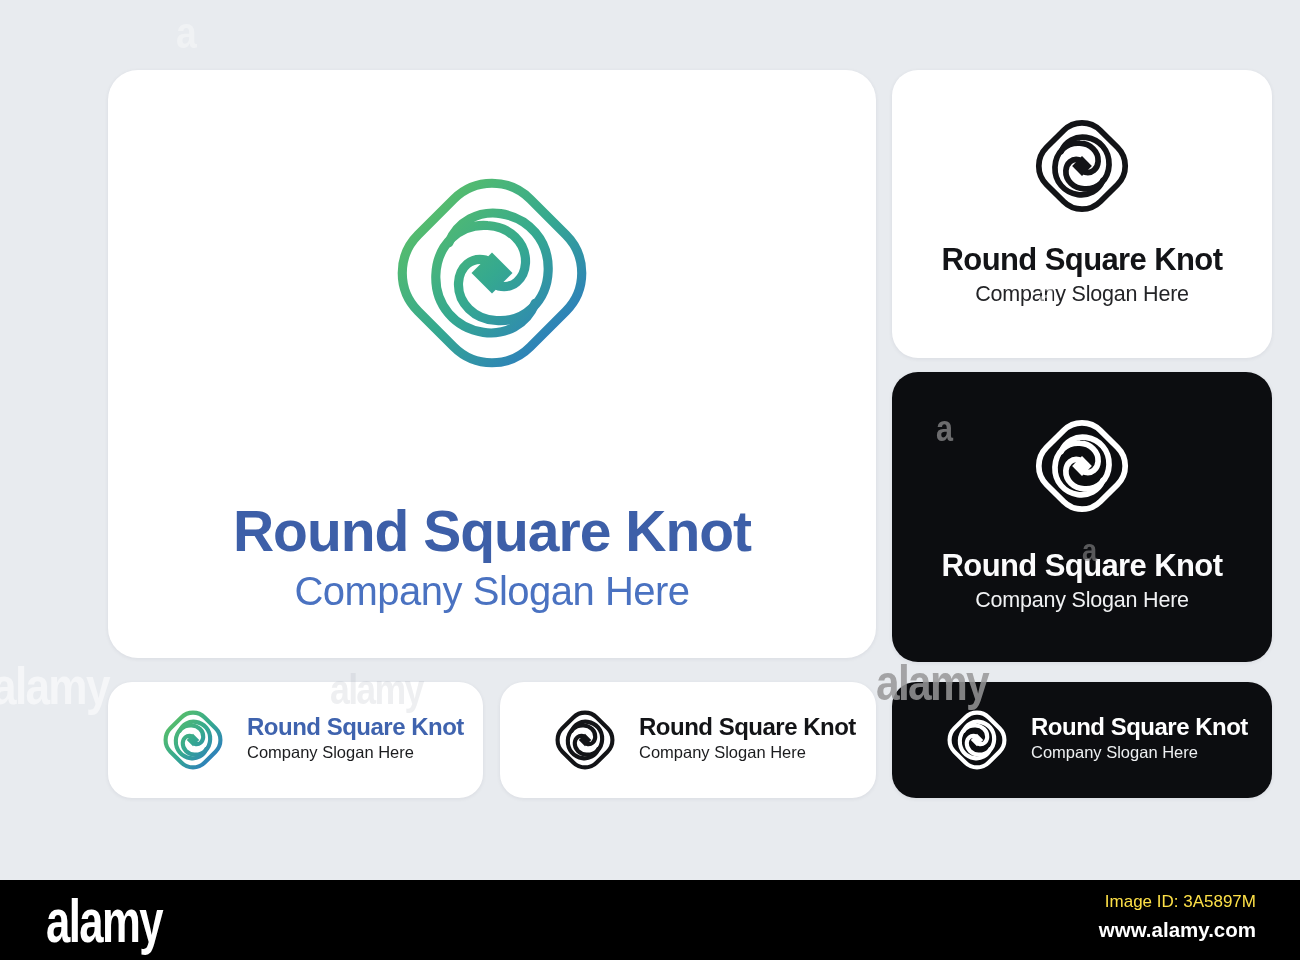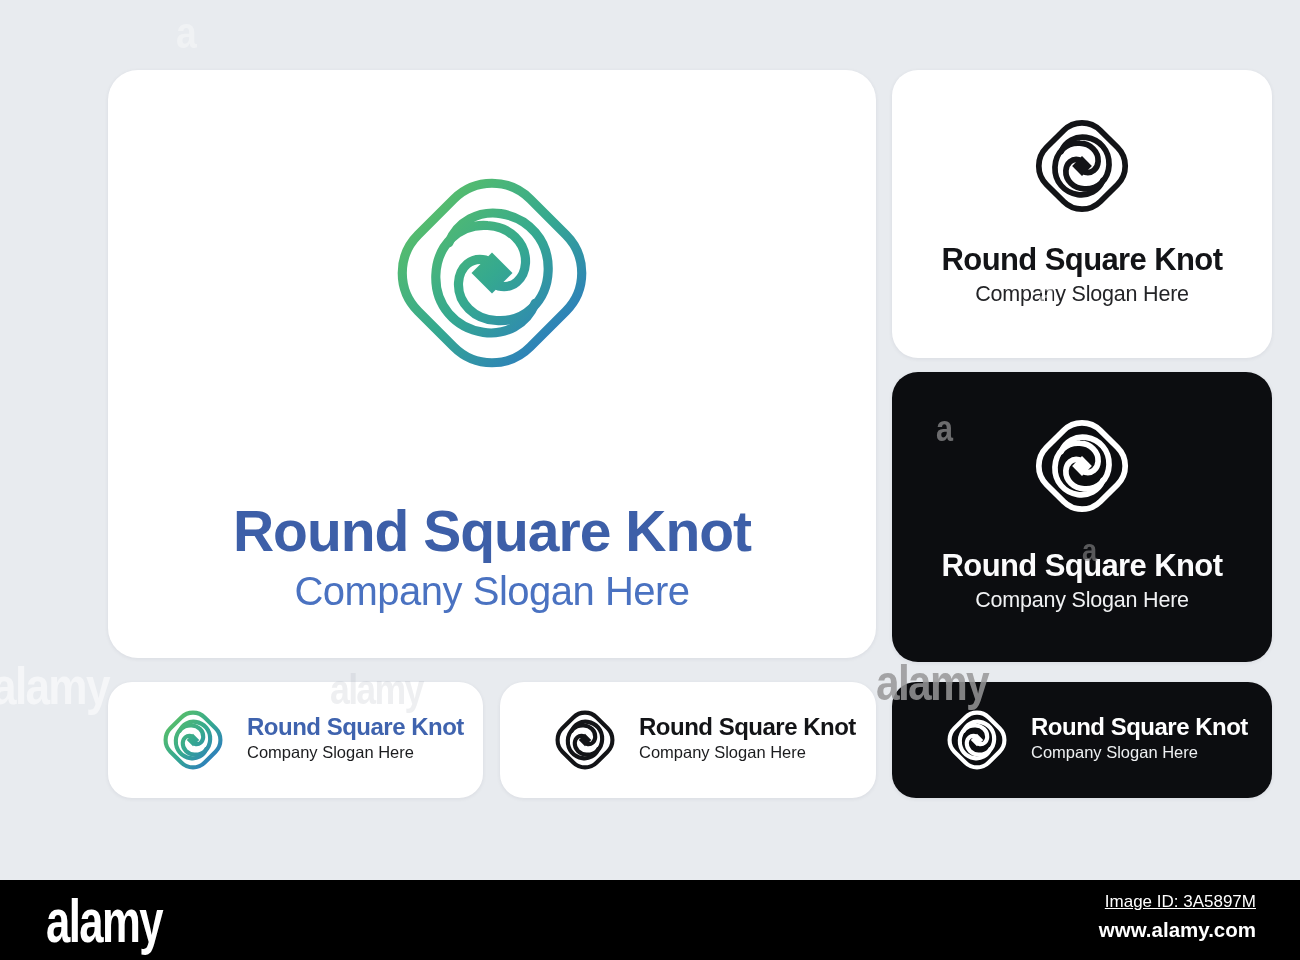--- a/index.html
+++ b/index.html
@@ -55,21 +55,21 @@
   .wm-card1    { left:330px; top:666px; font-size:42px; color:rgba(160,168,180,.18); }
   .wm-trslogan { left:1038px;top:274px; font-size:36px; color:rgba(255,255,255,.5); }
   .wm-b3       { left:876px; top:654px; font-size:50px; color:rgba(150,150,152,.85); }
   .wm-a1       { left:936px; top:408px; font-size:36px; color:rgba(140,140,142,.75); }
   .wm-a2       { left:1082px;top:532px; font-size:32px; color:rgba(130,130,132,.65); }
 
   .footer { position:absolute; left:0; top:880px; width:1300px; height:80px; background:#000; }
   .footer-brand { position:absolute; left:46px; top:6px; font-size:56px; font-weight:700; color:#fff;
                   letter-spacing:-2px; transform:scaleX(.78) scaleY(1.08); transform-origin:left top; }
   .footer-right { position:absolute; right:44px; top:12px; text-align:right; color:#fff; }
-  .footer-id   { font-size:17px; font-weight:400; color:#ffffff;text-decoration:underline; }
+  .footer-id   { font-size:17px; font-weight:400; color:#fde047; }
   .footer-site { font-size:20.5px; font-weight:700; margin-top:6px;text-align:center; }
 
   .sprite { position:absolute; width:0; height:0; overflow:hidden; }
 </style>
 </head>
 <body>
 
 <svg class="sprite" xmlns="http://www.w3.org/2000/svg" aria-hidden="true">
   <defs>
     <linearGradient id="lg" gradientUnits="userSpaceOnUse" x1="30" y1="30" x2="172" y2="172">

